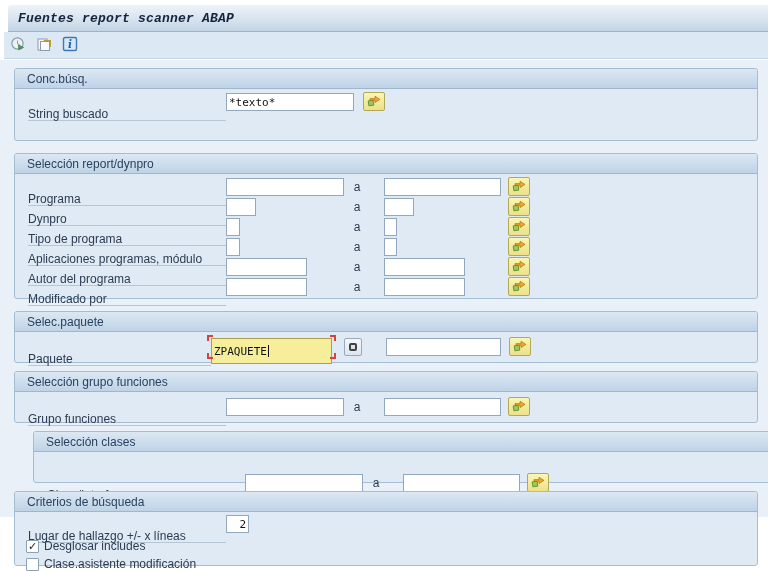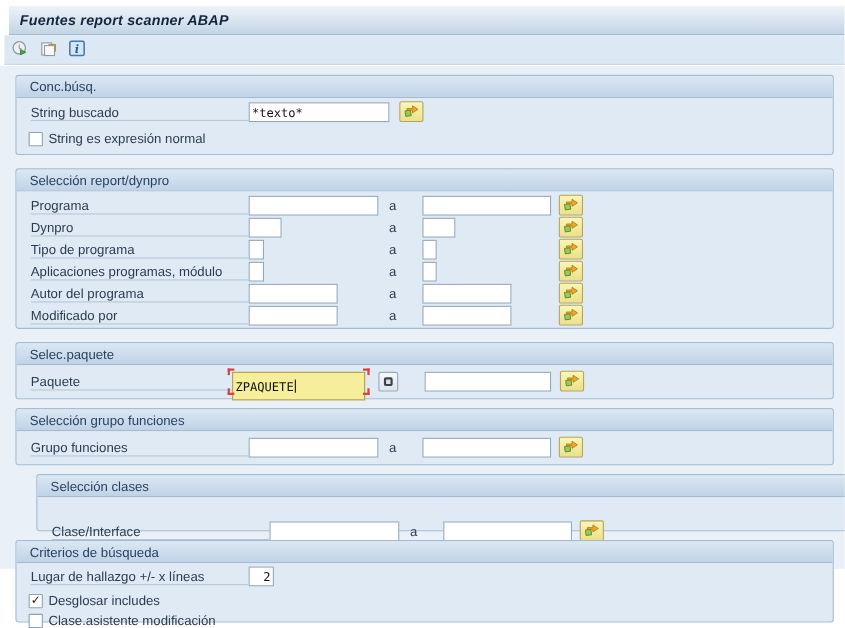--- a/index.html
+++ b/index.html
@@ -3,39 +3,39 @@
 <meta charset="utf-8">
 <style>
   * { margin:0; padding:0; box-sizing:border-box; }
   html,body { width:768px; height:571px; background:#fff; font-family:"Liberation Sans", sans-serif; }
   .screen { position:relative; width:768px; height:571px; background:#fff; overflow:hidden; }
 
   
   .titlebar { position:absolute; top:5px; left:8px; right:0; height:27px;
     background:linear-gradient(#eef3f8, #d8e3ef 55%, #c2d4e5); border-bottom:1px solid #9db3c8;
     border-radius:3px 0 0 0; display:flex; align-items:center; }
-  .titlebar .title { font-size:13px; font-weight:700; font-style:italic; color:#13243c; padding-left:10px; letter-spacing:.2px; }
+  .titlebar .title { font-size:13px; font-weight:700; font-style:italic; color:#13243c; padding-left:10px; letter-spacing:.2px;font-family:Liberation Mono, monospace; }
 
   
   .toolbar { position:absolute; top:32px; left:4px; right:0; height:27px;
     background:#dce8f3; border-bottom:1px solid #c8d6e4; display:flex; align-items:center; gap:6px; padding-left:4px; }
   .tbtn { width:20px; height:20px; border:0; background:transparent; display:flex; align-items:center; justify-content:center; cursor:pointer; }
 
   
   .content { position:absolute; top:60px; left:0; width:768px; height:457px; background:#e9f0f7; }
 
   .group { position:absolute; left:14px; width:744px; background:#e0eaf4;
     border:1px solid #a5bdd3; border-radius:3px; }
   .group-header { height:20px; background:linear-gradient(#dce8f3, #bfd3e7);
     border-bottom:1px solid #9fb6cc; border-radius:2px 2px 0 0; display:flex; align-items:center; }
   .group-header span { font-size:12px; color:#29425f; padding-left:12px; }
   .group-body { position:relative; padding-top:3px; }
 
   .row { position:relative; height:20px; }
-  .lblwrap { position:absolute; left:13px; top:1px; width:198px; height:17px; border-bottom:1px solid #b6c6d5; }
+  .lblwrap { position:absolute; left:13px; top:12px; width:198px; height:17px; border-bottom:1px solid #b6c6d5; }
   .lblwrap .lbl { font-size:12px; color:#2b3b52; display:inline-block; padding-top:2px; }
   .lblwrap.short { width:183px; }
 
   .inp { position:absolute; top:1px; height:18px; border:1px solid #93a8bc; background:#fff;
     font-family:"DejaVu Sans Mono", monospace; font-size:11px; color:#111; padding:0 2px; }
   .f1 { left:211px; }
   .f2 { left:369px; }
   .sep { position:absolute; left:336px; top:3px; width:12px; text-align:center; font-size:12px; color:#2b3b52; }
 
   .msel { position:absolute; top:0; width:22px; height:19px; border:1px solid #b3a75a; border-radius:2px;
@@ -124,24 +124,20 @@
           <input class="inp f1" style="width: 128px;" value="*texto*">
           <button class="msel" style="left:348px;">
             <span>
               <svg width="14" height="14" viewBox="0 0 14 14">
                 <rect x="1.5" y="7.5" width="5" height="5" fill="#9cc75a" stroke="#5a8a2a" stroke-width="0.8" transform="rotate(-8 4 10)"></rect>
                 <path d="M3 5.6 L8 5.6 L8 3.2 L13 6.4 L8 9.6 L8 7.2 L3 7.2 Z" fill="#f0a822" stroke="#9c6a10" stroke-width="0.6"></path>
               </svg>
             </span>
           </button>
         </div>
-        <div class="cbrow" style="margin-top:5px;">
-          <span class="cb"></span>
-          <span class="cblbl">String es expresión normal</span>
-        </div>
       </div>
     </div>
 
     <div class="group" id="g-report">
       <div class="group-header">
         <span>Selección report/dynpro</span>
       </div>
       <div class="group-body">
         <div class="row">
           <div class="lblwrap"><span class="lbl">Programa</span></div>

